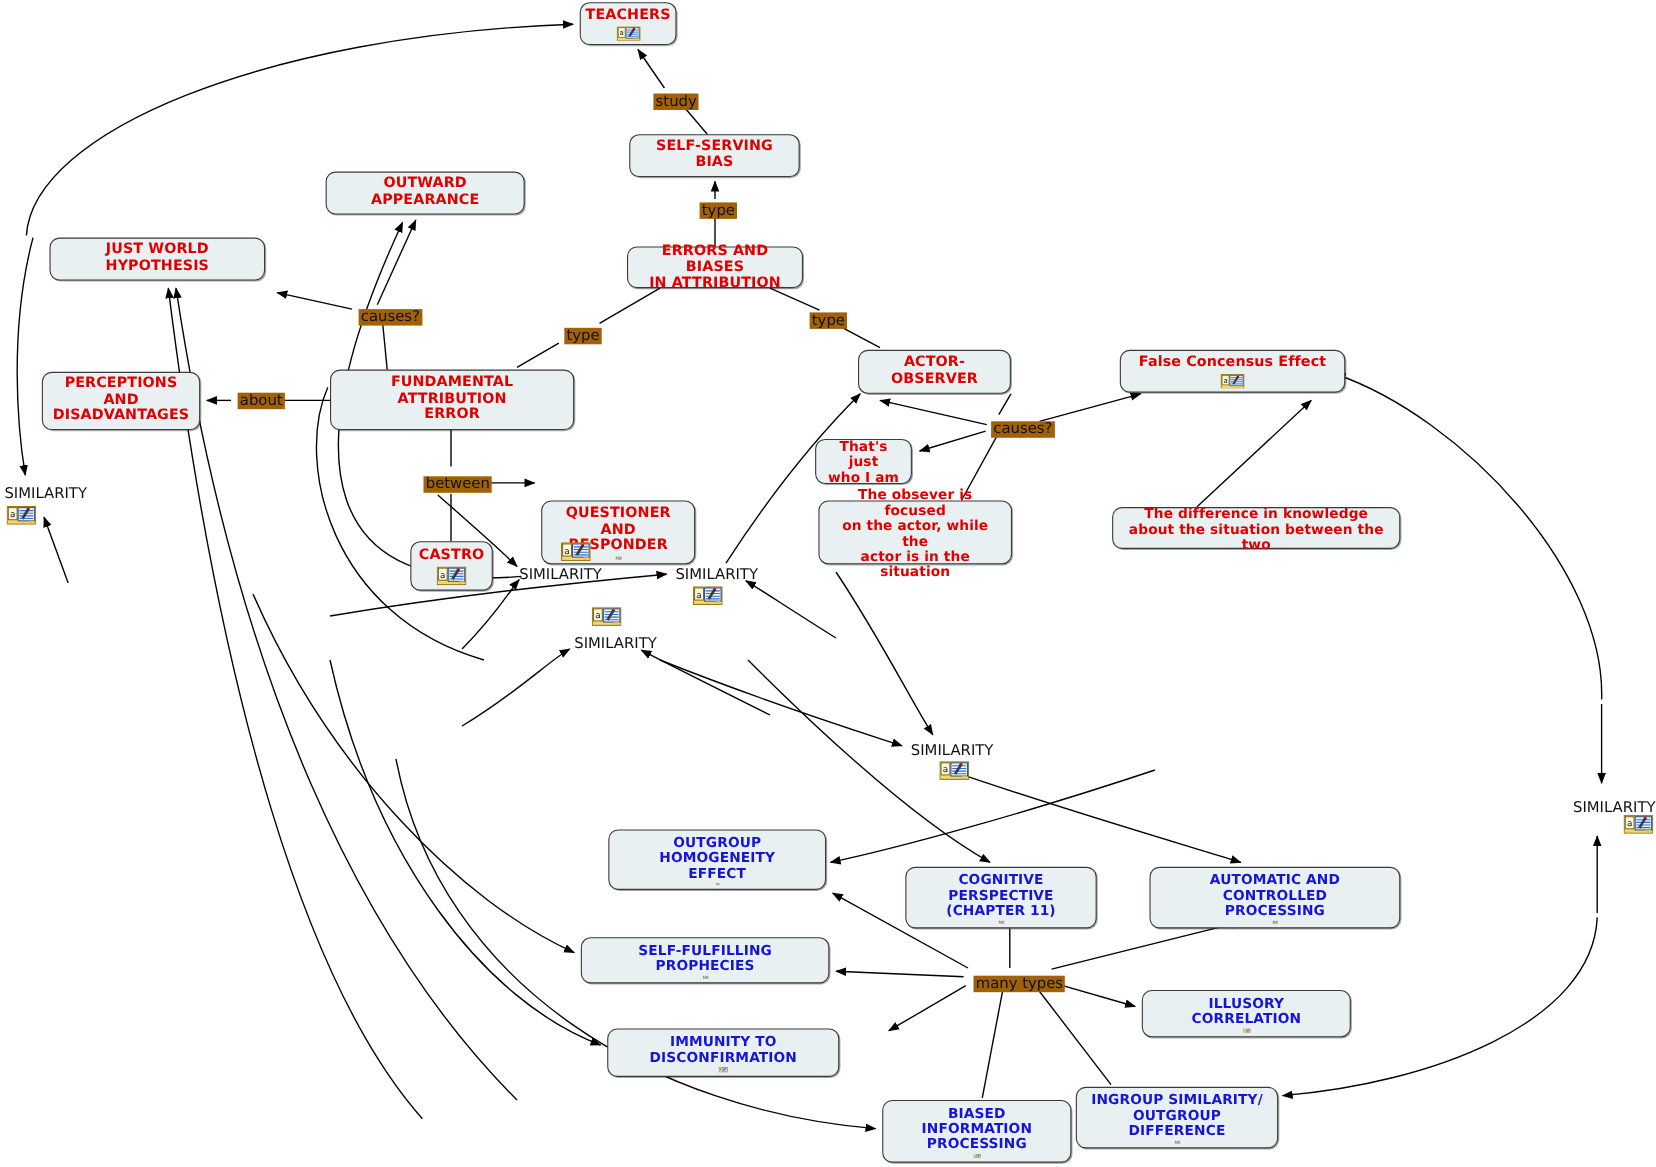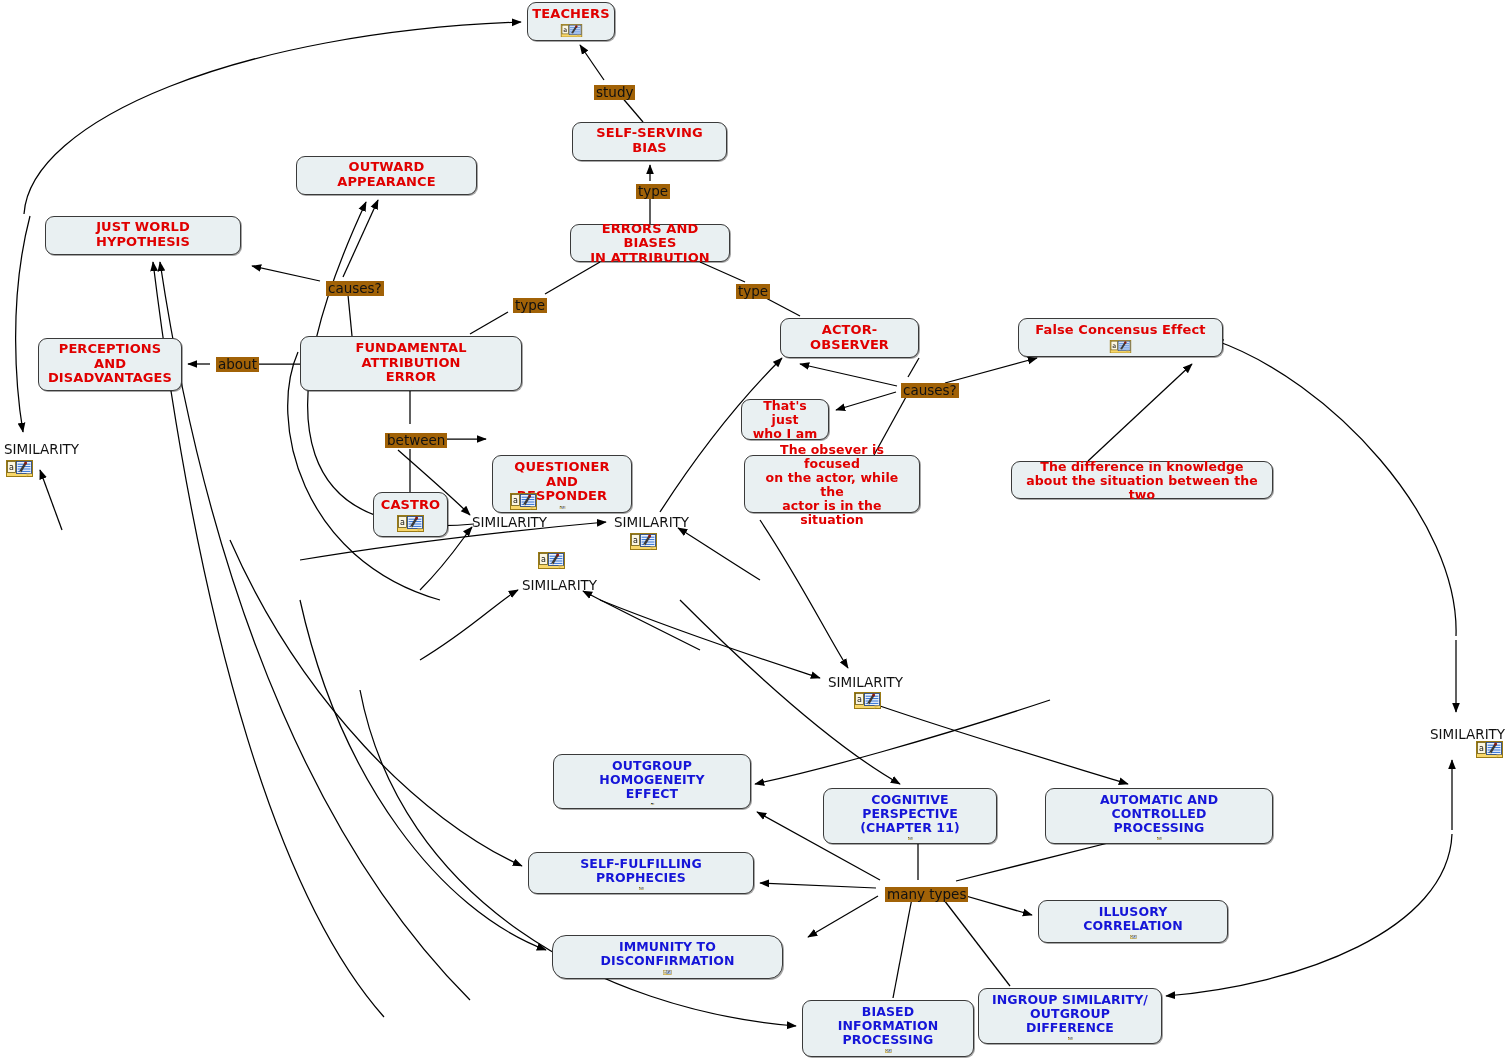--- a/index.html
+++ b/index.html
@@ -511,21 +511,21 @@
       <line x1="11.6" y1="11.4" x2="24.4" y2="11.4"></line>
     </g>
     <g>
       <line x1="14.2" y1="11.8" x2="19.4" y2="3.4" stroke="#3a3a3a" stroke-width="2.4"></line>
       <circle cx="19.6" cy="3.1" r="1.5" fill="#8b1a10"></circle>
       <path d="M13.6,12.6 L14.6,11.0 L15.0,12.0 z" fill="#d8c08a"></path>
     </g>
     <path d="M20.5,13.5 L25.5,13.5 L20.5,16.5 z" fill="#e3bf56"></path>
   </svg>
       </div>
-      <div class="node blue" style="left: 552px; top: 935px; width: 231px; height: 44px; border-radius: 14px;">
+      <div class="node blue" style="left: 552px; top: 935px; width: 211px; height: 44px;">
         <span class="label" style="font-size: 12.5px;">IMMUNITY TO DISCONFIRMATION</span>
         <svg class="noteicon" viewBox="0 0 27 17" xmlns="http://www.w3.org/2000/svg">
     <rect x="0.5" y="0.5" width="26" height="16" fill="#f8d76a" stroke="#9a7a14" stroke-width="1"></rect>
     <rect x="1.5" y="1.5" width="8" height="11" fill="#fbf6e2" stroke="#6b5a12" stroke-width="0.8"></rect>
     <text x="5.5" y="10.2" font-family="DejaVu Sans, sans-serif" font-size="8" fill="#111" text-anchor="middle">a</text>
     <rect x="10.5" y="1.5" width="15" height="12" fill="#eef3fb" stroke="#2b4b86" stroke-width="0.9"></rect>
     <g stroke="#2b6fd8" stroke-width="1">
       <line x1="11.6" y1="4.2" x2="24.4" y2="4.2"></line>
       <line x1="11.6" y1="6.6" x2="24.4" y2="6.6"></line>
       <line x1="11.6" y1="9.0" x2="24.4" y2="9.0"></line>

